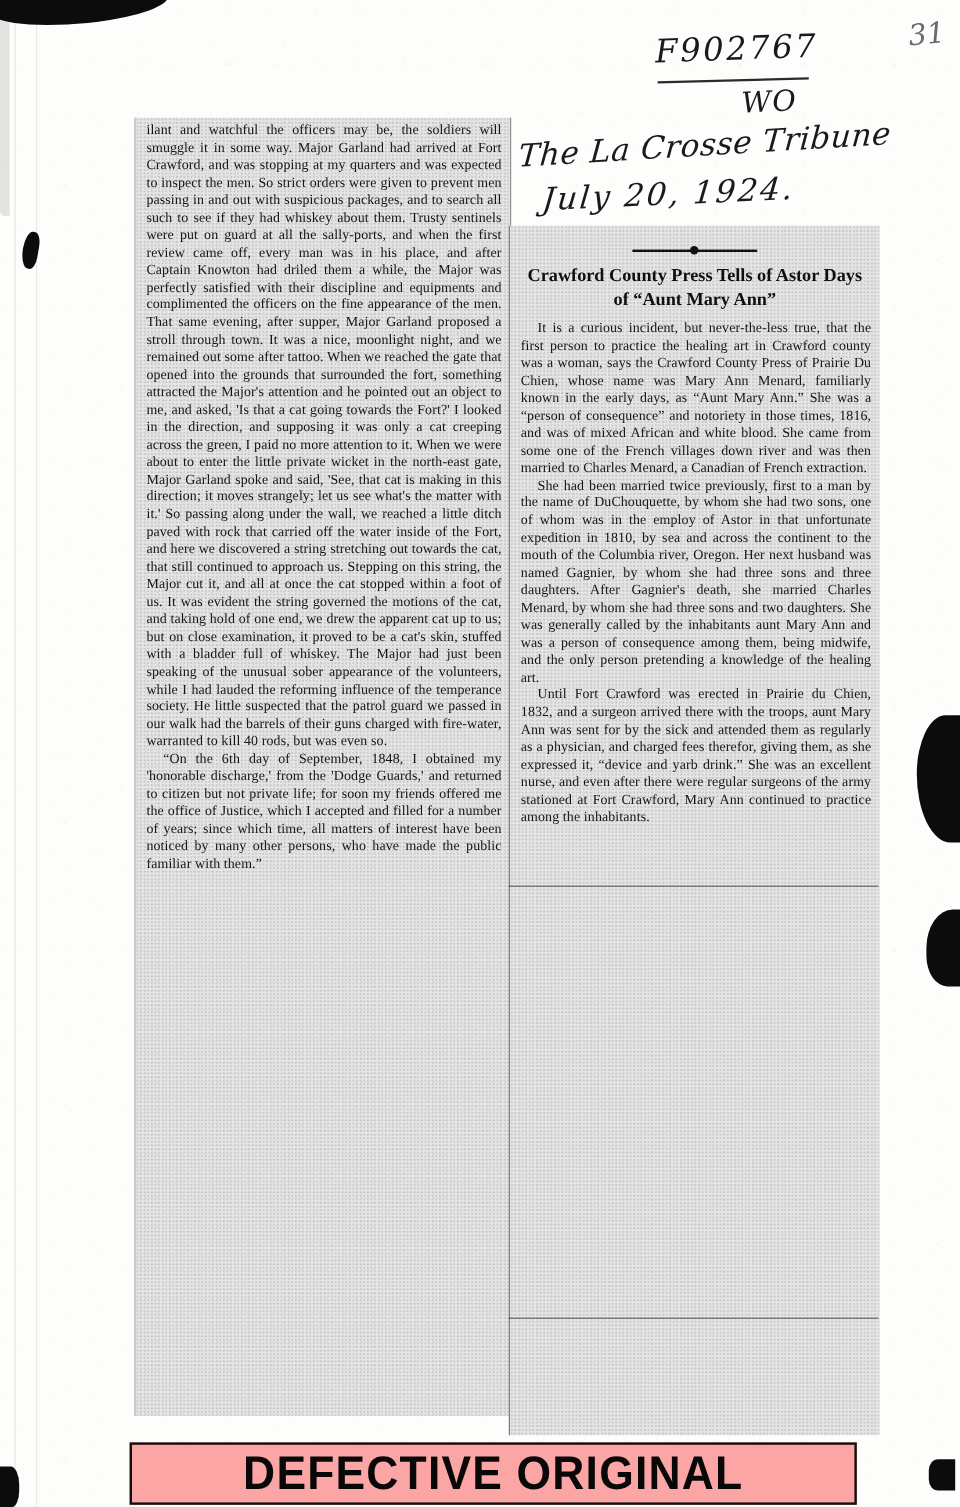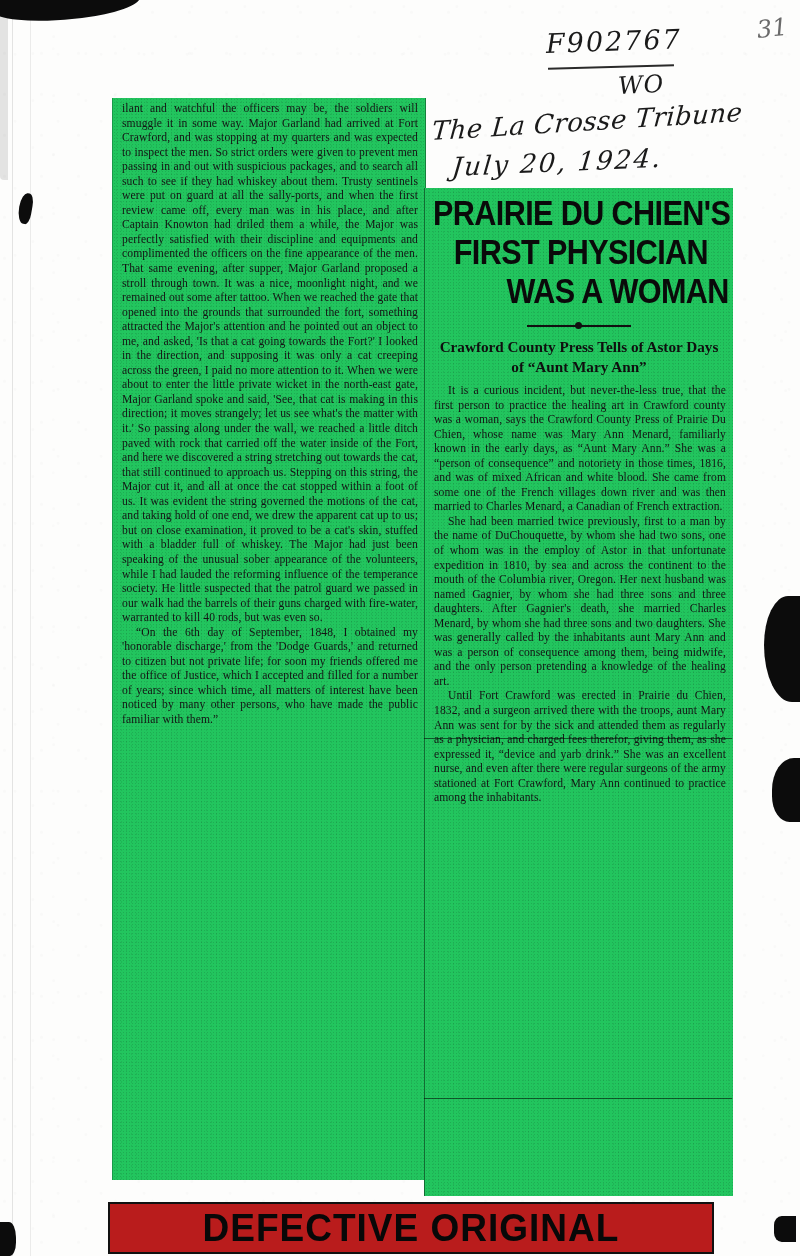--- a/index.html
+++ b/index.html
@@ -133,21 +133,21 @@
   #hw-pagenum {
     left: 757px; top: 16px;
     font-size: 24px;
     color: #6a6a6a;
     transform: rotate(-6deg);
   }
 
   
   .clipping {
     position: absolute;
-    background: #22c55e;
+    background: #e5e5e5;
     color: #111;
     overflow: hidden;
   }
   
   .clipping::after {
     content: "";
     position: absolute;
     inset: 0;
     pointer-events: none;
     opacity: .55;
@@ -252,21 +252,21 @@
     pointer-events: none;
   }
   #crease-1 { left: 424px; top: 738px; width: 308px; }
   #crease-2 { left: 424px; top: 1098px; width: 308px; }
 
   
   #defective-stamp {
     position: absolute;
     left: 108px; top: 1202px;
     width: 602px; height: 48px;
-    background: #b91c1c;
+    background: #fca5a5;
     border: 2px solid #111;
     display: flex;
     align-items: center;
     justify-content: center;
     overflow: hidden;
   }
   #defective-stamp-text {
     font-family: "Liberation Sans", sans-serif;
     font-weight: bold;
     font-size: 37px;
@@ -301,25 +301,20 @@
   <div class="handwriting" id="hw-pagenum">31</div>
 
   <div class="clipping" id="clipping-left">
     <div class="col-body">
       <p class="noindent">ilant and watchful the officers may be, the soldiers will smuggle it in some way. Major Garland had arrived at Fort Crawford, and was stopping at my quarters and was expected to inspect the men. So strict orders were given to prevent men passing in and out with suspicious packages, and to search all such to see if they had whiskey about them. Trusty sentinels were put on guard at all the sally-ports, and when the first review came off, every man was in his place, and after Captain Knowton had driled them a while, the Major was perfectly satisfied with their discipline and equipments and complimented the officers on the fine appearance of the men. That same evening, after supper, Major Garland proposed a stroll through town. It was a nice, moonlight night, and we remained out some after tattoo. When we reached the gate that opened into the grounds that surrounded the fort, something attracted the Major's attention and he pointed out an object to me, and asked, 'Is that a cat going towards the Fort?' I looked in the direction, and supposing it was only a cat creeping across the green, I paid no more attention to it. When we were about to enter the little private wicket in the north-east gate, Major Garland spoke and said, 'See, that cat is making in this direction; it moves strangely; let us see what's the matter with it.' So passing along under the wall, we reached a little ditch paved with rock that carried off the water inside of the Fort, and here we discovered a string stretching out towards the cat, that still continued to approach us. Stepping on this string, the Major cut it, and all at once the cat stopped within a foot of us. It was evident the string governed the motions of the cat, and taking hold of one end, we drew the apparent cat up to us; but on close examination, it proved to be a cat's skin, stuffed with a bladder full of whiskey. The Major had just been speaking of the unusual sober appearance of the volunteers, while I had lauded the reforming influence of the temperance society. He little suspected that the patrol guard we passed in our walk had the barrels of their guns charged with fire-water, warranted to kill 40 rods, but was even so.</p>
       <p>“On the 6th day of September, 1848, I obtained my 'honorable discharge,' from the 'Dodge Guards,' and returned to citizen but not private life; for soon my friends offered me the office of Justice, which I accepted and filled for a number of years; since which time, all matters of interest have been noticed by many other persons, who have made the public familiar with them.”</p>
     </div>
   </div>
 
   <div class="clipping" id="clipping-right">
-    <div class="headline">
-      <div class="hl-line l1">PRAIRIE DU CHIEN'S</div>
-      <div class="hl-line l2">FIRST PHYSICIAN</div>
-      <div class="hl-line l3">WAS A WOMAN</div>
-    </div>
 
     <div id="headline-rule">
       <div class="bar"></div>
       <div class="dot"></div>
     </div>
 
     <div class="subhead">Crawford County Press Tells of Astor Days of “Aunt Mary Ann”</div>
 
     <div class="col-body">
       <p>It is a curious incident, but never-the-less true, that the first person to practice the healing art in Crawford county was a woman, says the Crawford County Press of Prairie Du Chien, whose name was Mary Ann Menard, familiarly known in the early days, as “Aunt Mary Ann.” She was a “person of consequence” and notoriety in those times, 1816, and was of mixed African and white blood. She came from some one of the French villages down river and was then married to Charles Menard, a Canadian of French extraction.</p>

